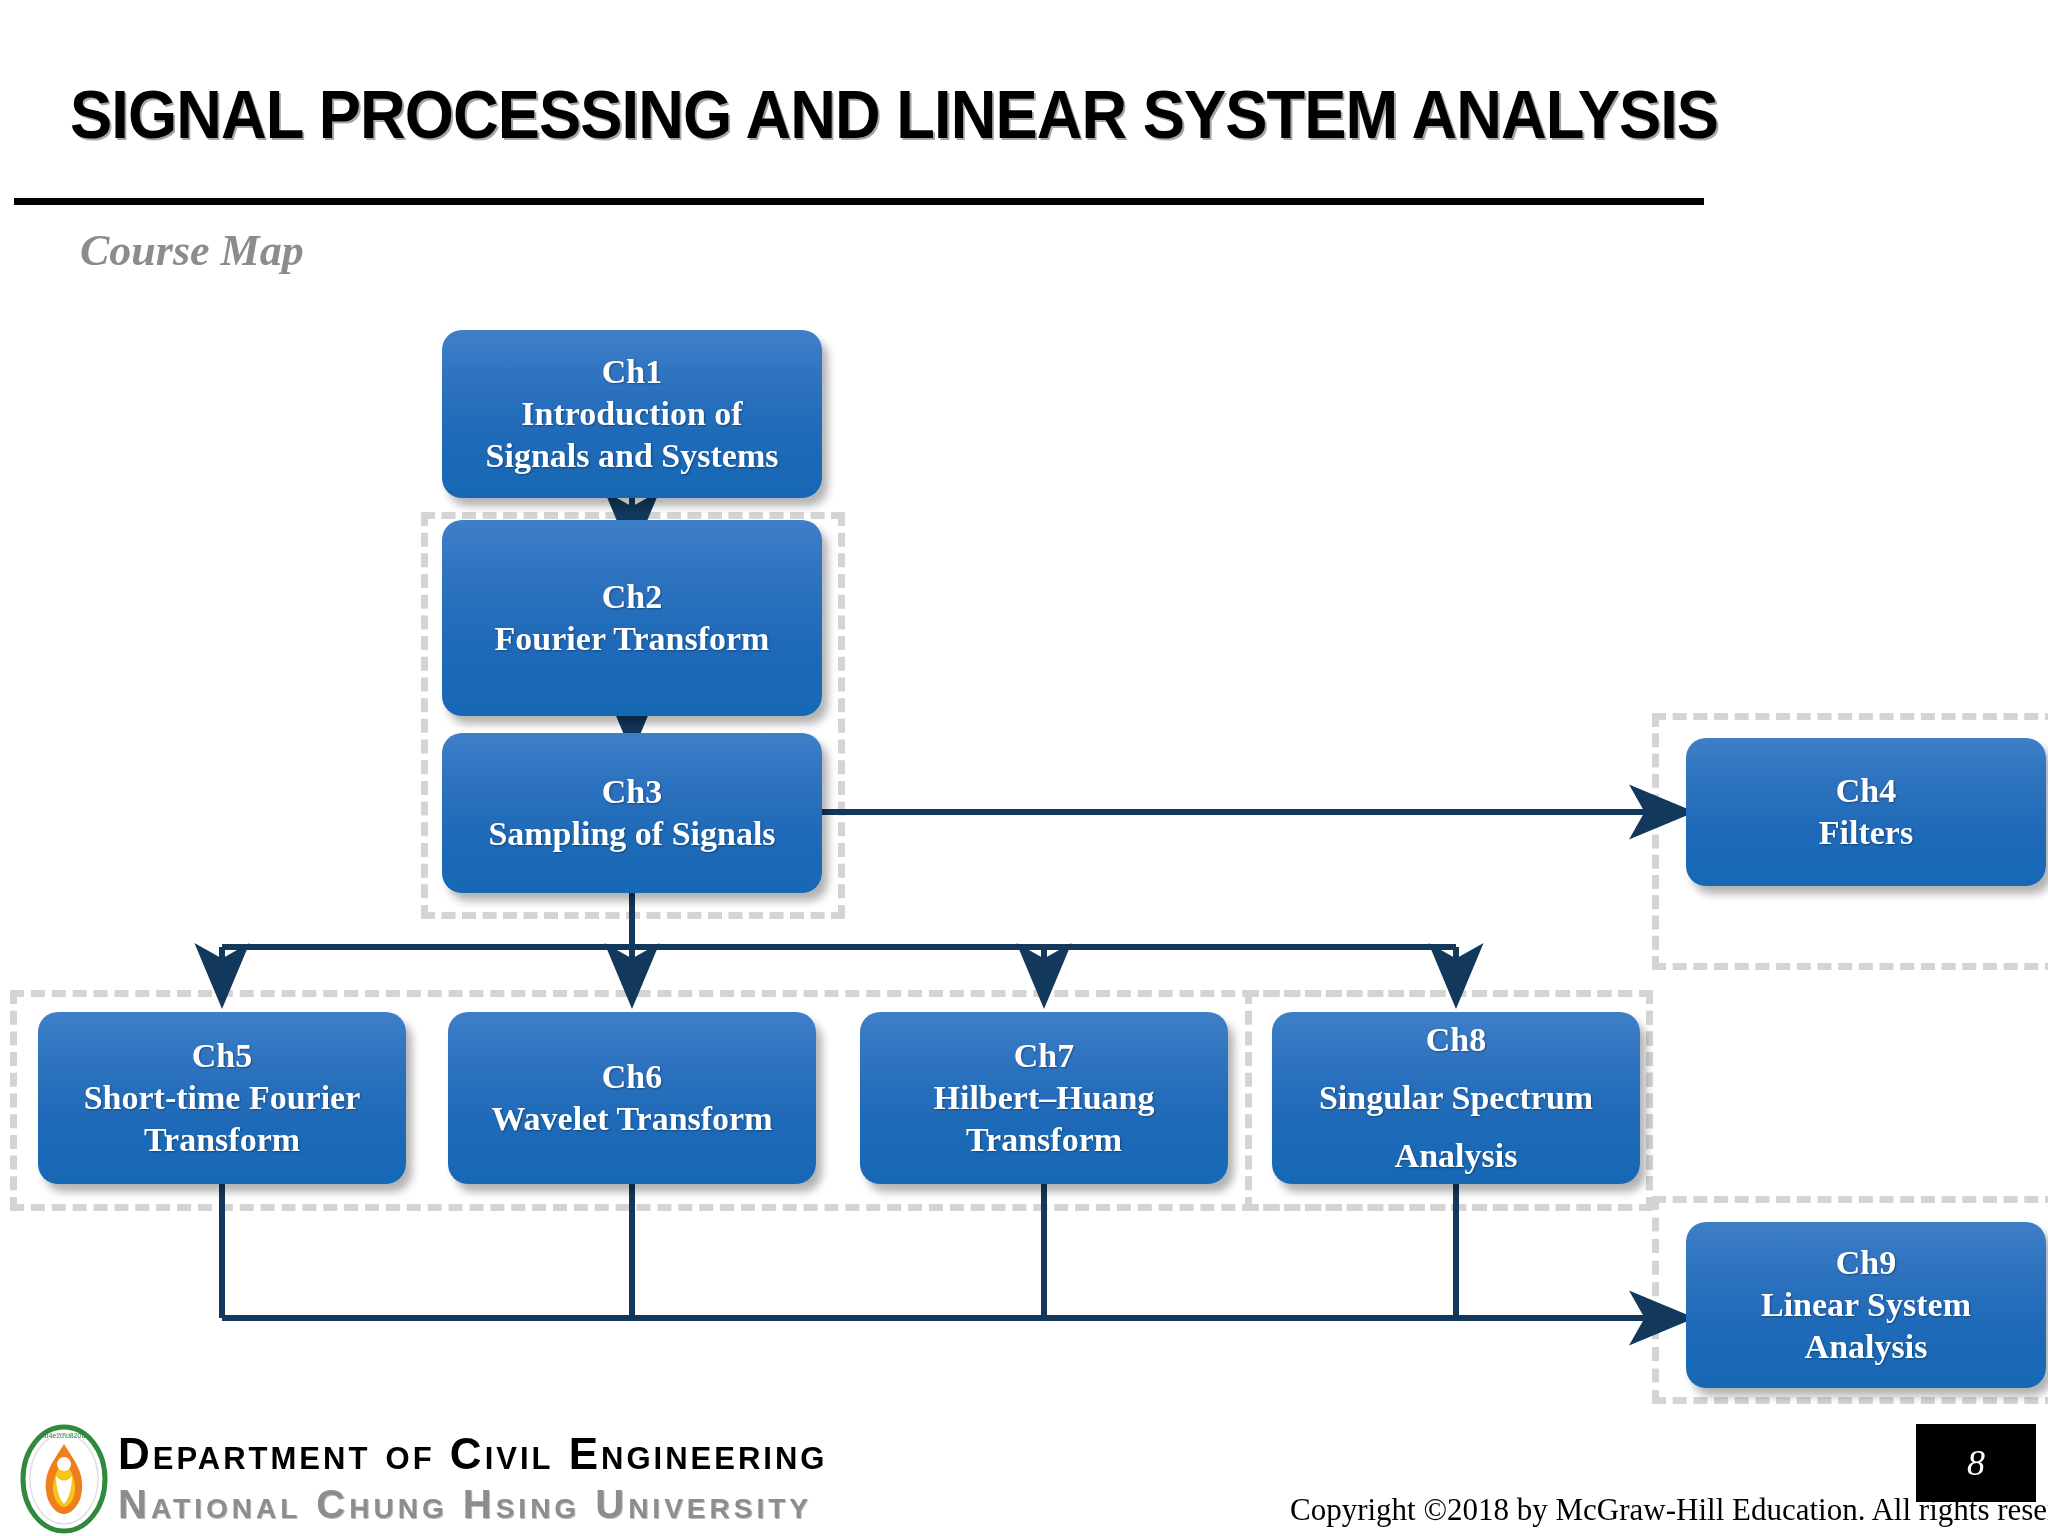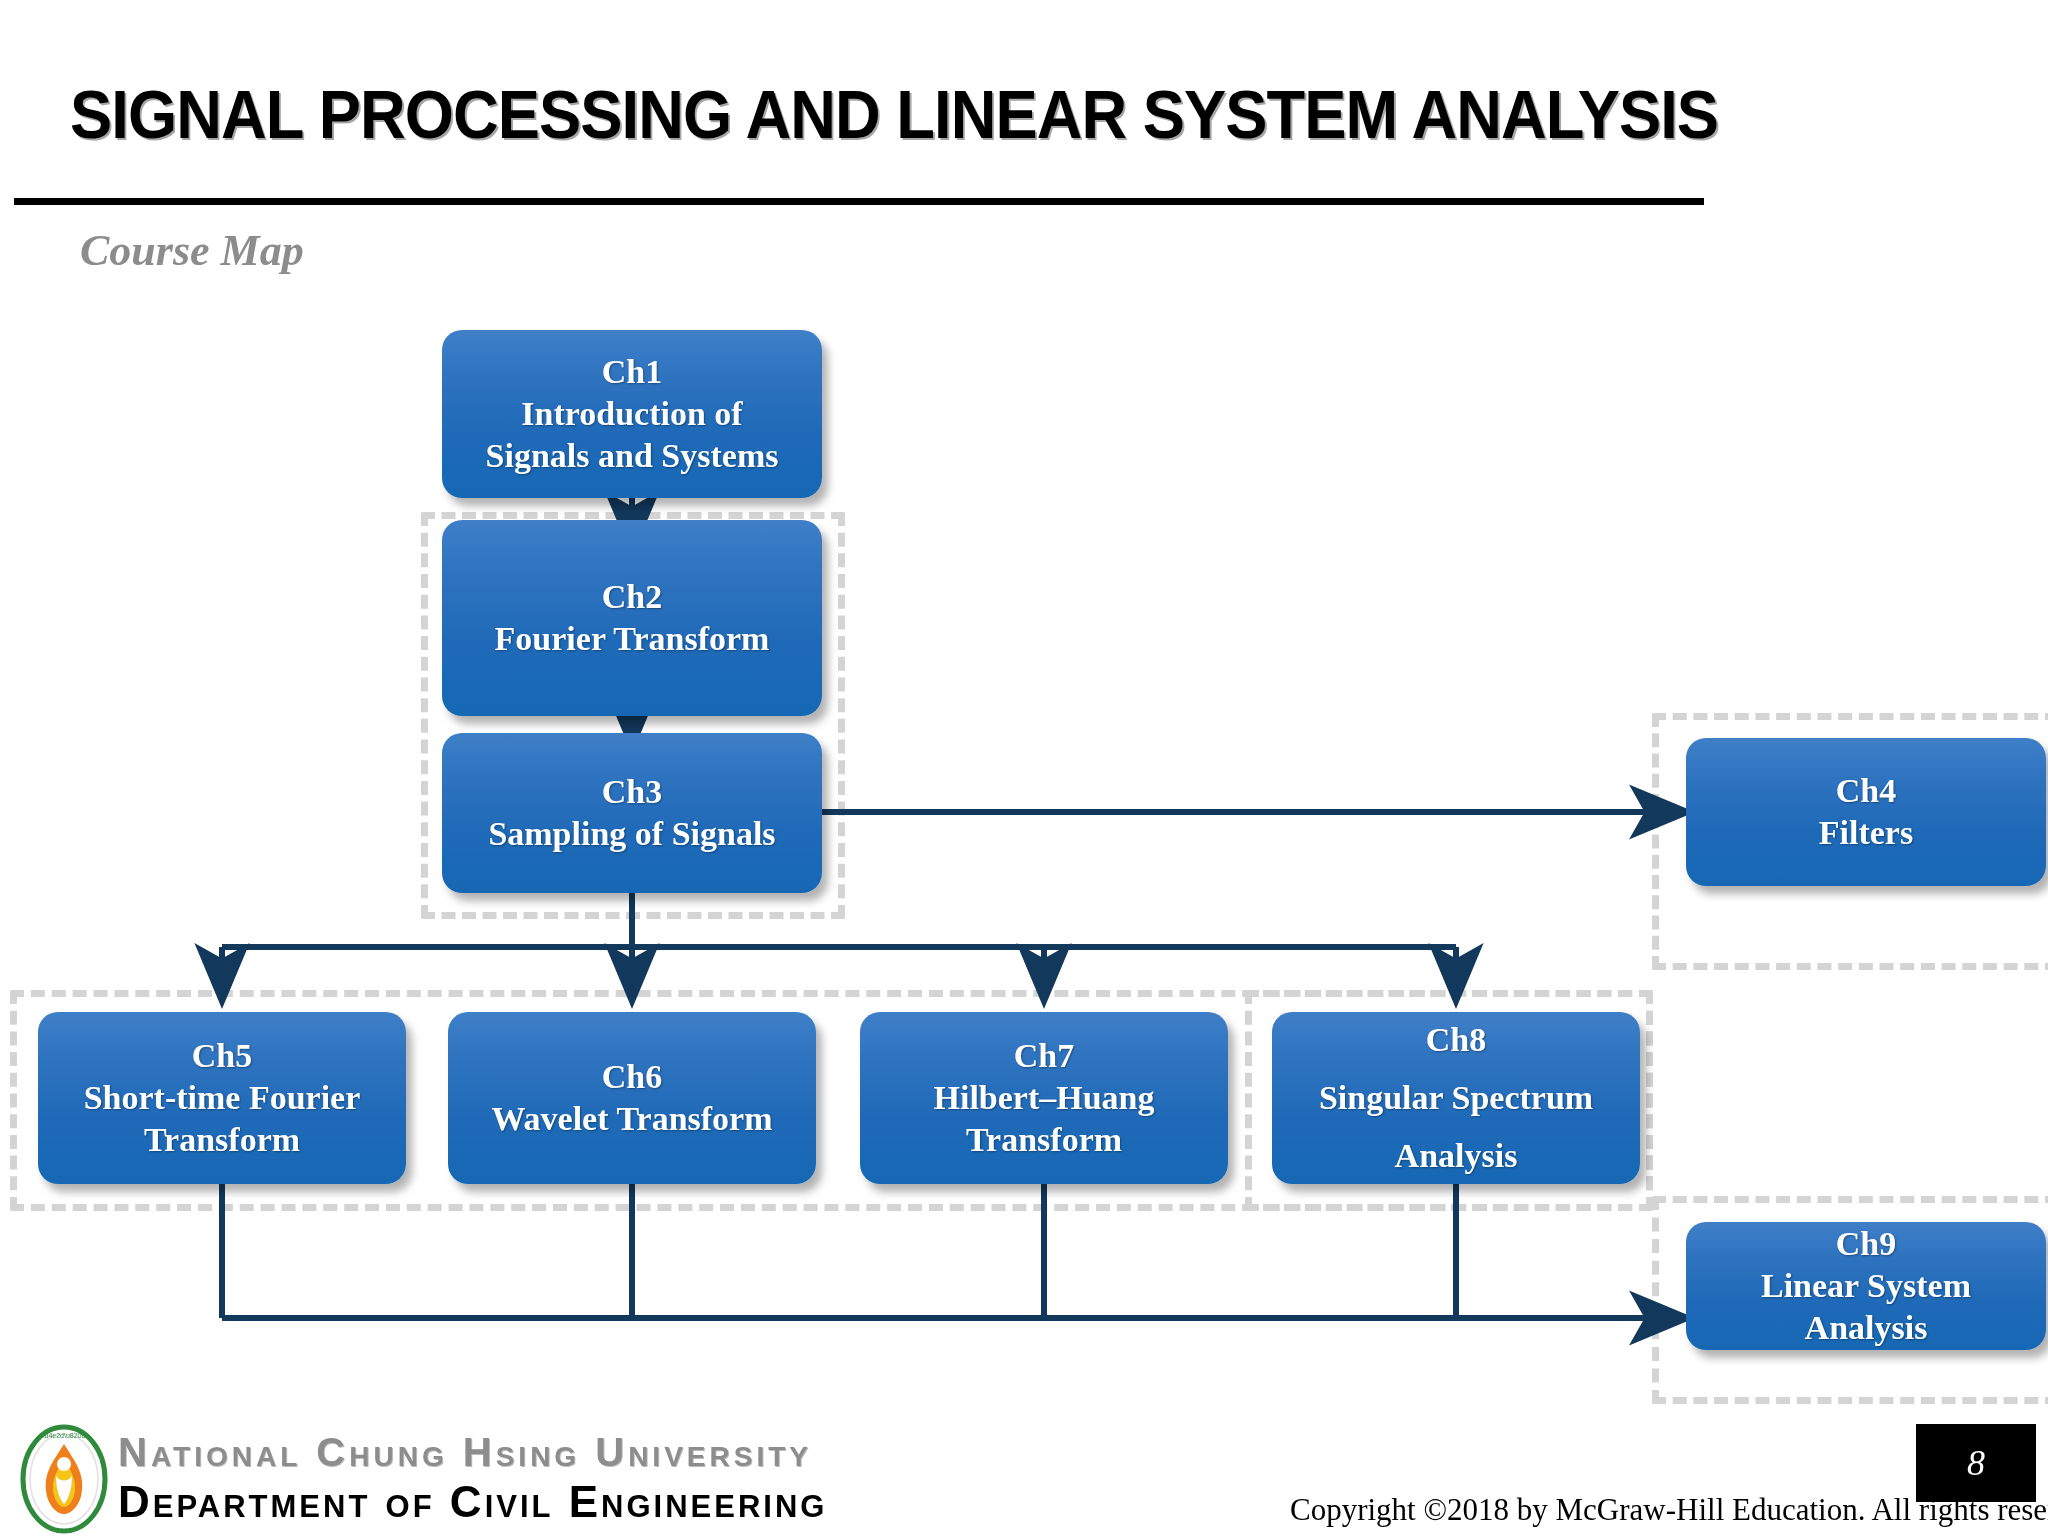--- a/index.html
+++ b/index.html
@@ -174,36 +174,36 @@
     <span class="nm">Hilbert–Huang</span>
     <span class="nm">Transform</span>
   </div>
 
   <div class="node" style="left:1272px;top:1012px;width:368px;height:172px;gap:16px;">
     <span class="num">Ch8</span>
     <span class="nm">Singular Spectrum</span>
     <span class="nm">Analysis</span>
   </div>
 
-  <div class="node" style="left:1686px;top:1222px;width:360px;height:128px;">
+  <div class="node" style="left:1686px;top:1222px;width:360px;height:166px;">
     <span class="num">Ch9</span>
     <span class="nm">Linear System</span>
     <span class="nm">Analysis</span>
   </div>
 </div>
 
 <svg id="logo-mark" viewBox="0 0 88 110" xmlns="http://www.w3.org/2000/svg">
   <ellipse cx="44" cy="55" rx="41" ry="52" fill="#ffffff" stroke="#2f8a3c" stroke-width="5"></ellipse>
   <ellipse cx="44" cy="55" rx="34" ry="45" fill="#ffffff" stroke="#e0e0e0" stroke-width="1.5"></ellipse>
   <path d="M44 20 C34 36 24 48 26 66 C27 80 36 90 44 90 C52 90 61 80 62 66 C64 48 54 36 44 20 Z" fill="#ee7f1b"></path>
   <path d="M44 34 C38 46 32 54 33 66 C34 76 39 83 44 83 C49 83 54 76 55 66 C56 54 50 46 44 34 Z" fill="#f7c41a"></path>
   <circle cx="44" cy="40" r="7" fill="#ffffff"></circle>
   <path d="M36 52 C36 66 40 76 44 80 C48 76 52 66 52 52 C48 58 40 58 36 52 Z" fill="#ffffff"></path>
   <text x="44" y="14" font-size="7" fill="#2f8a3c" text-anchor="middle" font-family="Liberation Sans, sans-serif">\u4e2d\u8208</text>
 </svg>
 
 <div id="org-lines">
+  <div id="org-dept">Department of Civil Engineering</div>
   <div id="org-univ">National Chung Hsing University</div>
-  <div id="org-dept">Department of Civil Engineering</div>
 </div>
 
 <div id="page-badge">8</div>
 <div id="copyright">Copyright ©2018 by McGraw-Hill Education. All rights reserved.</div>
 
 </body></html>

